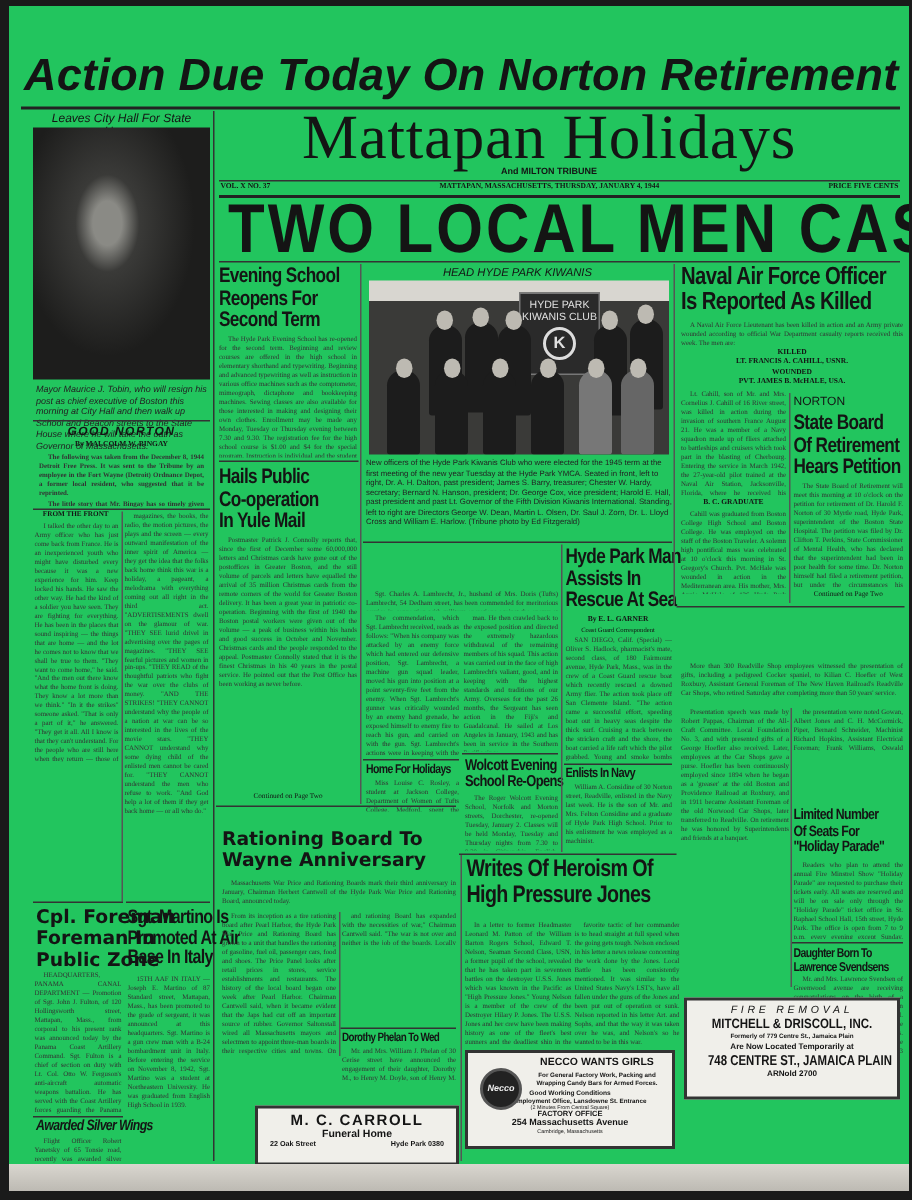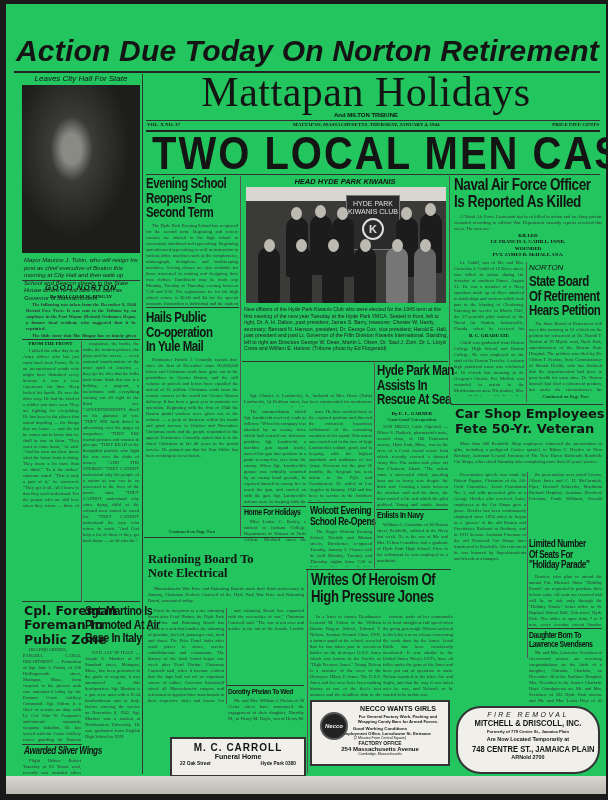--- a/index.html
+++ b/index.html
@@ -123,21 +123,21 @@
       <div>Co-operation</div>
       <div>In Yule Mail</div>
   </div>
   <div class="abs txt" style="left:140px;top:353px;width:92px;height:172px;">
       <p>Postmaster Patrick J. Connolly reports that, since the first of December some 60,000,000 letters and Christmas cards have gone out of the postoffices in Greater Boston, and the still volume of parcels and letters have equalled the arrival of 35 million Christmas cards from the remote corners of the world for Greater Boston delivery. It has been a great year in patriotic co-operation. Beginning with the first of 1940 the Boston postal workers were given out of the volume — a peak of business within his hands and good success in October and November. Christmas cards and the people responded to the appeal. Postmaster Connolly stated that it is the finest Christmas in his 40 years in the postal service. He pointed out that the Post Office has been working as never before.</p>
     </div>
   <div class="abs" style="left:140px;top:525px;width:92px;text-align:center;font-size:4.8px;">Continued on Page Two</div>
 
   <div class="abs vrule" style="left:234px;top:172px;height:360px;"></div>
 
-  <div class="abs kicker" style="left:236px;top:173px;width:206px;font-weight:bold;font-size:7.5px;">HEAD HYDE PARK KIWANIS</div>
+  <div class="abs kicker" style="left:236px;top:173px;width:206px;font-weight:normal;font-size:7.5px;">HEAD HYDE PARK KIWANIS</div>
   <div class="abs photo kiwanis" style="left:240px;top:183px;width:200px;height:116px;">
     <div class="sign"><span>HYDE PARK KIWANIS CLUB</span><span class="emblem">K</span></div>
     <div class="person" style="left:40px;top:30px;"></div>
       <div class="head" style="left:45px;top:20px;"></div>
     <div class="person" style="left:64px;top:28px;"></div>
       <div class="head" style="left:69px;top:18px;"></div>
     <div class="person" style="left:86px;top:30px;"></div>
       <div class="head" style="left:91px;top:20px;"></div>
     <div class="person" style="left:150px;top:30px;"></div>
       <div class="head" style="left:155px;top:20px;"></div>
@@ -217,36 +217,32 @@
   <div class="abs byline" style="left:448px;top:248px;width:148px;">PVT. JAMES B. McHALE, USA.</div>
   <div class="abs txt" style="left:448px;top:256px;width:70px;height:72px;">
       <p>Lt. Cahill, son of Mr. and Mrs. Cornelius J. Cahill of 16 River street, was killed in action during the invasion of southern France August 21. He was a member of a Navy squadron made up of fliers attached to battleships and cruisers which took part in the blasting of Cherbourg. Entering the service in March 1942, the 27-year-old pilot trained at the Naval Air Station, Jacksonville, Florida, where he received his commission in February, 1943 prior to leaving for overseas duty.</p>
     </div>
   <div class="abs byline" style="left:448px;top:329px;width:70px;">B. C. GRADUATE</div>
   <div class="abs txt" style="left:448px;top:336px;width:70px;height:56px;">
       <p>Cahill was graduated from Boston College High School and Boston College. He was employed on the staff of the Boston Traveler. A solemn high pontifical mass was celebrated at 10 o'clock this morning in St. Gregory's Church. Pvt. McHale was wounded in action in the Mediterranean area. His mother, Mrs. Annie McHale of 126 Hyde Park avenue, was notified.</p>
     </div>
   <div class="abs vrule" style="left:520px;top:258px;height:140px;"></div>
 
-  <div class="abs" style="left:523px;top:259px;font-family:'Liberation Sans',sans-serif;font-style:italic;font-size:8px;">NORTON</div>
+  <div class="abs" style="left:523px;top:259px;font-family:'Liberation Sans',sans-serif;font-size:8px;">NORTON</div>
   <div class="abs hd-cond" style="left:523px;top:270px;font-size:14px;">
     <div>State Board</div>
       <div>Of Retirement</div>
       <div>Hears Petition</div>
   </div>
   <div class="abs txt" style="left:523px;top:317px;width:73px;height:72px;">
       <p>The State Board of Retirement will meet this morning at 10 o'clock on the petition for retirement of Dr. Harold F. Norton of 30 Myrtle road, Hyde Park, superintendent of the Boston State Hospital. The petition was filed by Dr. Clifton T. Perkins, State Commissioner of Mental Health, who has declared that the superintendent had been in poor health for some time. Dr. Norton himself had filed a retirement petition, but under the circumstances his petition would be acted upon at the same time. He was 50 years old and has completed 30 years of service.</p>
     </div>
   <div class="abs" style="left:523px;top:390px;width:73px;text-align:center;font-size:4.8px;">Continued on Page Two</div>
   <div class="abs rule" style="left:445px;top:400px;width:152px;"></div>
 
-  <div class="abs hd-wide" style="left:449px;top:403px;font-size:13px;">
-    <div>Car Shop Employees</div>
-      <div>Fete 50-Yr. Veteran</div>
-  </div>
   <div class="abs txt" style="left:448px;top:437px;width:148px;height:30px;">
       <p>More than 300 Readville Shop employees witnessed the presentation of gifts, including a pedigreed Cocker spaniel, to Kilian C. Hoefler of West Roxbury, Assistant General Foreman of The New Haven Railroad's Readville Car Shops, who retired Saturday after completing more than 50 years' service.</p>
     </div>
   <div class="abs txt" style="left:448px;top:468px;width:72px;height:186px;">
       <p>Presentation speech was made by Robert Pappas, Chairman of the All-Craft Committee. Local Foundation No. 3, and with presented gifts of a George Hoefler also received. Later, employees at the Car Shops gave a purse. Hoefler has been continuously employed since 1894 when he began as a 'greaser' at the old Boston and Providence Railroad at Roxbury, and in 1911 became Assistant Foreman of the old Norwood Car Shops, later transferred to Readville. On retirement he was honored by Superintendents and friends at a banquet.</p>
     </div>
   <div class="abs vrule" style="left:521px;top:468px;height:186px;"></div>
   <div class="abs txt" style="left:523px;top:468px;width:73px;height:30px;">
       <p>the presentation were noted Gowan, Albert Jones and C. H. McCormick, Piper, Bernard Schneider, Machinist Richard Hopkins, Assistant Electrical Foreman; Frank Williams, Oswald Almsted, and Robert Ahern, Steel Metal Worker.</p>
     </div>
@@ -272,23 +268,23 @@
   <div class="abs hd-cond" style="left:79px;top:600px;font-size:13px;">
     <div>Sgt. Martino Is</div>
       <div>Promoted At Air</div>
       <div>Base In Italy</div>
   </div>
   <div class="abs txt" style="left:79px;top:646px;width:55px;height:130px;">
       <p>15TH AAF IN ITALY — Joseph E. Martino of 87 Standard street, Mattapan, Mass., has been promoted to the grade of sergeant, it was announced at this headquarters. Sgt. Martino is a gun crew man with a B-24 bombardment unit in Italy. Before entering the service on November 8, 1942, Sgt. Martino was a student at Northeastern University. He was graduated from English High School in 1939.</p>
     </div>
 
   <div class="abs rule" style="left:138px;top:533px;width:160px;"></div>
-  <div class="abs hd-wide" style="left:142px;top:548px;font-size:12.5px;font-family:Liberation Serif, serif;">
+  <div class="abs hd-wide" style="left:142px;top:548px;font-size:12.5px;">
     <div>Rationing Board To</div>
-      <div>Note Electrical</div>
+      <div>Wayne Anniversary</div>
   </div>
   <div class="abs txt" style="left:142px;top:582px;width:156px;height:20px;">
       <p>Massachusetts War Price and Rationing Boards mark their third anniversary in January, Chairman Herbert Cantwell of the Hyde Park War Price and Rationing Board, announced today.</p>
     </div>
   <div class="abs txt" style="left:142px;top:604px;width:76px;height:96px;">
       <p>From its inception as a tire rationing board after Pearl Harbor, the Hyde Park War Price and Rationing Board has grown to a unit that handles the rationing of gasoline, fuel oil, passenger cars, food and shoes. The Price Panel looks after retail prices in stores, service establishments and restaurants. The history of the local board began one week after Pearl Harbor. Chairman Cantwell said, when it became evident that the Japs had cut off an important source of rubber. Governor Saltonstall wired all Massachusetts mayors and selectmen to appoint three-man boards in their respective cities and towns. On January 5, 1942, when the first tire board was set up, the board had a modest ration card. The program of our War Price</p>
     </div>
   <div class="abs vrule" style="left:220px;top:604px;height:96px;"></div>
   <div class="abs txt" style="left:222px;top:604px;width:76px;height:22px;">
       <p>and rationing Board has expanded with the necessities of war," Chairman Cantwell said. "The war is not over and neither is the job of the boards. Locally administered price and rationing controls must continue to make it possible to furnish the armed services with the food, clothing and essential products. In Massachusetts there are now 160 local boards, and 3,427 paid employees and 7,500 volunteer workers. Five-twelfths of the original 144 local members are still serving.</p>
@@ -328,21 +324,21 @@
     <div style="margin-left:36px;font-size:4.2px;font-weight:bold;margin-top:2px;">For General Factory Work, Packing and</div>
     <div style="margin-left:36px;font-size:4.2px;font-weight:bold;">Wrapping Candy Bars for Armed Forces.</div>
     <div style="font-size:4.4px;font-weight:bold;margin-top:2px;">Good Working Conditions</div>
     <div style="font-size:4.2px;font-weight:bold;">Apply Employment Office, Lansdowne St. Entrance</div>
     <div style="font-size:3.6px;">(2 Minutes From Central Square)</div>
     <div style="font-size:5px;font-weight:bold;">FACTORY OFFICE</div>
     <div style="font-size:6px;font-weight:bold;">254 Massachusetts Avenue</div>
     <div style="font-size:3.6px;">Cambridge, Massachusetts</div>
   </div>
 
-  <div class="abs ad" style="left:450px;top:702px;width:144px;height:68px;border-radius:25px;">
+  <div class="abs ad" style="left:450px;top:661px;width:144px;height:68px;">
     <div style="font-size:7px;font-style:italic;letter-spacing:2.5px;margin-top:3px;">FIRE REMOVAL</div>
     <div style="font-size:9px;font-weight:bold;transform:scaleX(0.85);white-space:nowrap;">MITCHELL &amp; DRISCOLL, INC.</div>
     <div style="font-size:4.2px;font-weight:bold;margin-top:1px;">Formerly of 779 Centre St., Jamaica Plain</div>
     <div style="font-size:5.4px;font-weight:bold;margin-top:2px;">Are Now Located Temporarily at</div>
     <div style="font-size:9.5px;font-weight:bold;transform:scaleX(0.8);white-space:nowrap;margin-top:1px;">748 CENTRE ST., JAMAICA PLAIN</div>
     <div style="font-size:5.4px;font-weight:bold;">ARNold 2700</div>
   </div>
 
 </div>
 

